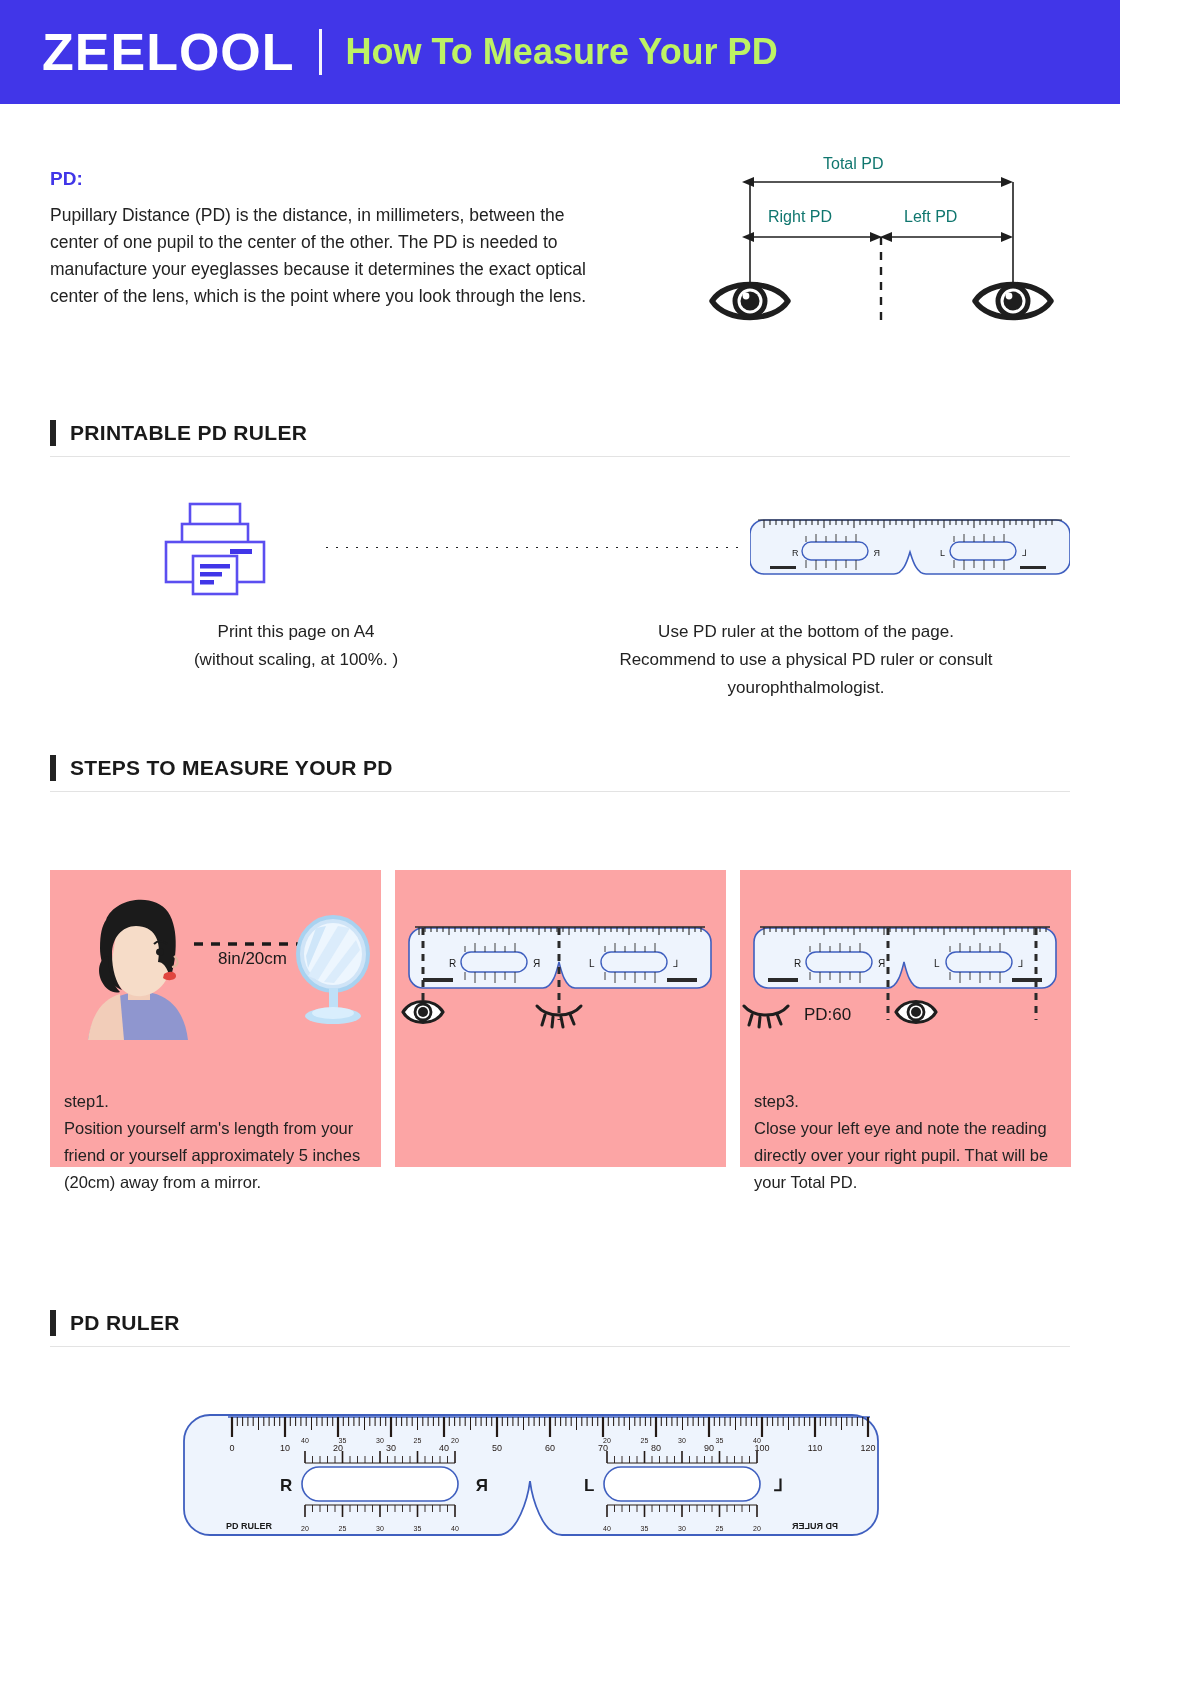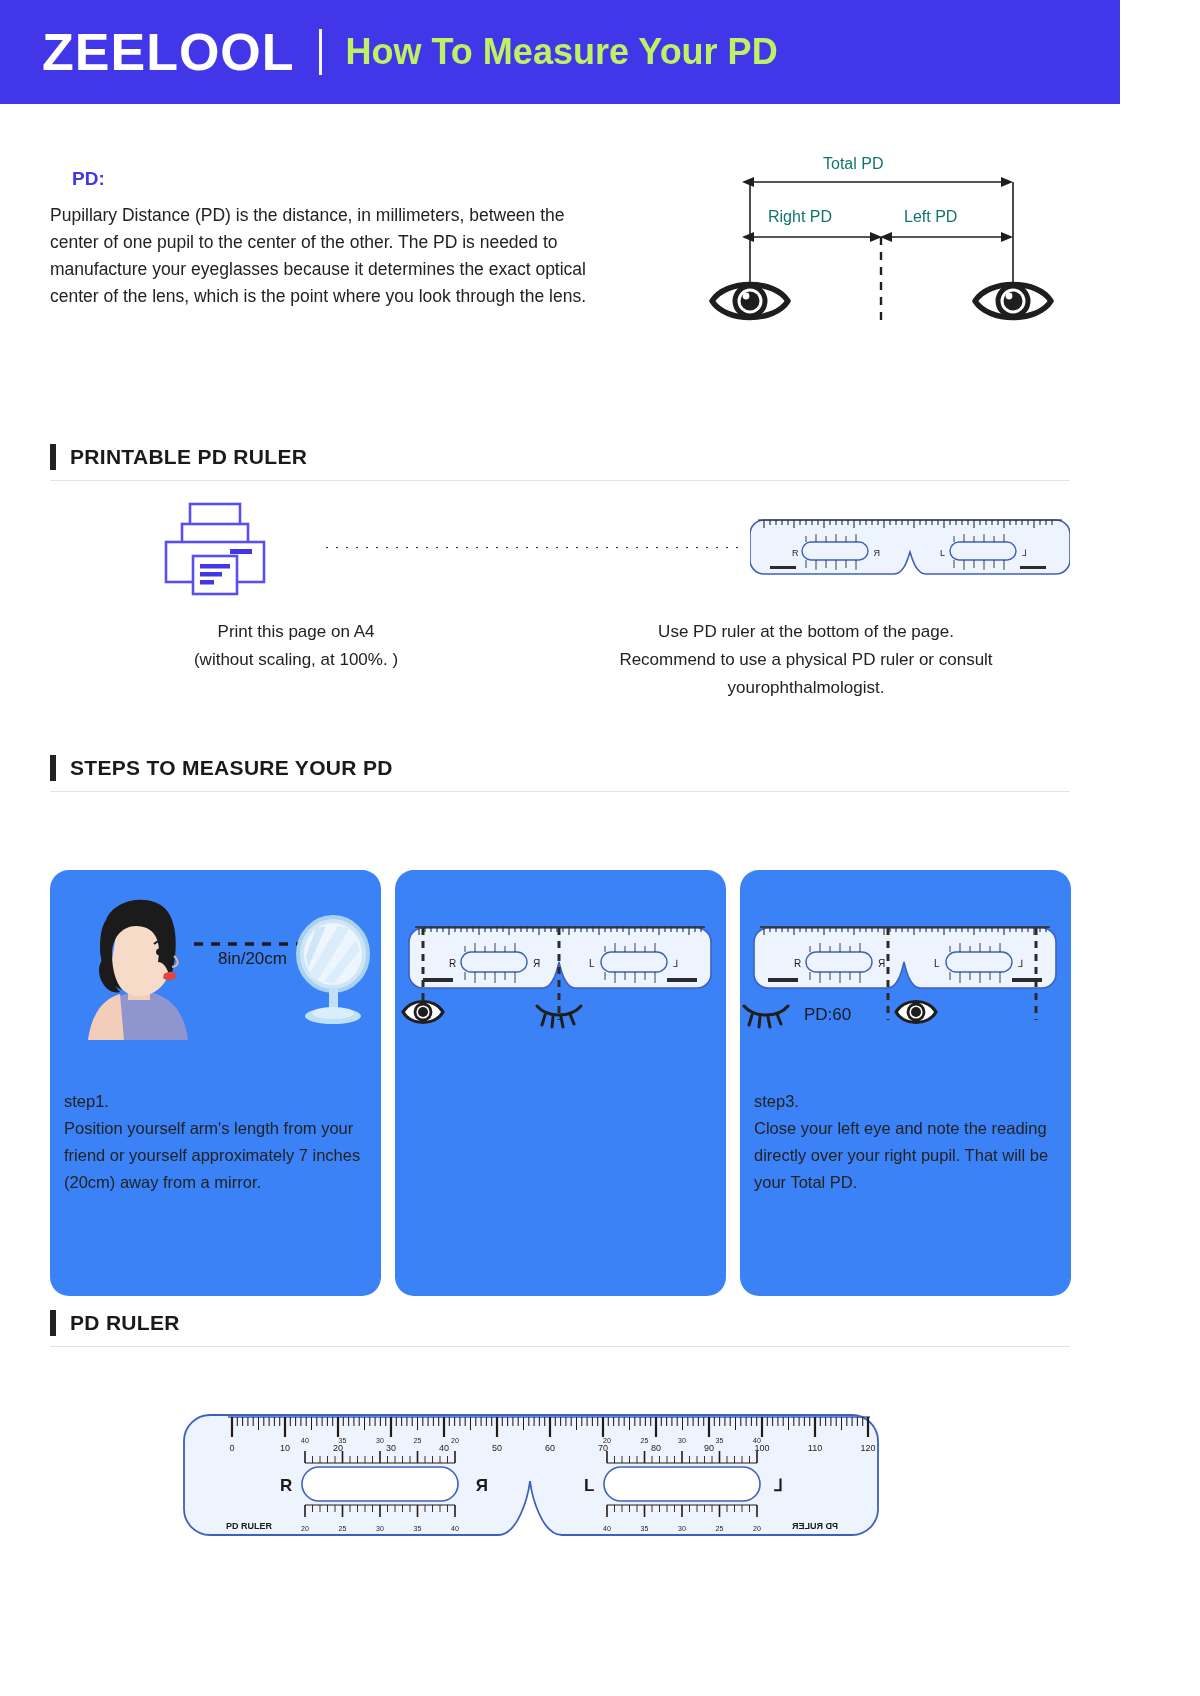--- a/index.html
+++ b/index.html
@@ -25,21 +25,21 @@
   .divider-v {
     width:3px; height:46px; background:#ffffff; margin:0 24px;
     opacity:.95;
   }
   .header-title {
     color:#bef264; font-size:36px; font-weight:bold;
   }
 
   
   .intro { position:absolute; left:50px; top:168px; width:540px; }
-  .intro-label { color:#4136e8; font-size:19px; font-weight:bold; margin-bottom:12px;margin-left:22px; }
+  .intro-label { color:#4136e8; font-size:19px; font-weight:bold; margin-bottom:12px; }
   .intro-body { font-size:17.5px; line-height:27px; color:#222; }
 
   
   .pd-diagram { position:absolute; left:690px; top:155px; width:380px; height:190px; }
   .pd-diagram .lbl { position:absolute; font-size:16px; color:#0f766e; white-space:nowrap; }
   .lbl-total { left:133px; top:0px; }
   .lbl-right { left:78px; top:53px; }
   .lbl-left  { left:214px; top:53px; }
 
   
@@ -55,21 +55,21 @@
           background-image:radial-gradient(circle, #222 1.6px, transparent 1.8px);
           background-size:10px 10px; background-repeat:repeat-x; }
   .caps { position:absolute; left:61px; top:618px; width:1020px; display:flex; }
   .cap { font-size:17px; line-height:28px; text-align:center; color:#222; }
   .cap-left { width:470px; }
   .cap-right { width:550px; }
 
   
   .note { position:absolute; left:50px; top:800px; width:1020px; font-size:17px; line-height:28px; color:#222; }
   .cards { position:absolute; left:50px; top:870px; width:1020px; display:flex; gap:14px; }
-  .card { width:331px; height:426px; background:#3b82f6; position:relative;border-radius:19px; }
+  .card { width:331px; height:297px; background:#fca5a5; position:relative; }
   .card-art { position:relative; height:200px; }
   .card-text { position:absolute; left:14px; right:12px; top:218px; font-size:16.5px; line-height:27px; color:#222; }
   .card-step { margin-bottom:0px; }
 
   
   .bigruler { position:absolute; left:180px; top:1405px; width:700px; height:160px; }
 
   
   svg { display:block; }
 </style>
@@ -122,21 +122,21 @@
 
       <g transform="translate(285,128)">
         <path d="M0,18 C14,-4 62,-4 76,18 C62,40 14,40 0,18 Z" fill="#ffffff" stroke="#1e1e1e" stroke-width="5.5" stroke-linejoin="round"></path>
         <circle cx="38" cy="18" r="15" fill="#ffffff" stroke="#1e1e1e" stroke-width="5"></circle>
         <circle cx="38" cy="18" r="9.5" fill="#1e1e1e"></circle>
         <circle cx="34" cy="13" r="3.4" fill="#ffffff"></circle>
       </g>
     </svg>
   </div>
 
-  <div class="section" style="top:444px;">
+  <div class="section" style="top:420px;">
     <div class="sec-head">
       <div class="sec-bar"></div>
       <div class="sec-title">PRINTABLE PD RULER</div>
     </div>
     <div class="sec-rule"></div>
   </div>
 
   <div class="printrow">
 
     <svg width="110" height="96" viewBox="0 0 110 96" style="position:absolute;left:110px;top:8px;">
@@ -301,21 +301,21 @@
             <rect x="279" y="118" width="9" height="22" fill="#bfe0f7"></rect>
             <ellipse cx="283" cy="146" rx="28" ry="8" fill="#bfe0f7"></ellipse>
             <ellipse cx="283" cy="143" rx="21" ry="6" fill="#d9eefd"></ellipse>
           </g>
 
           <text x="168" y="94" font-family="Liberation Sans, sans-serif" font-size="17" fill="#1a1a1a">8in/20cm</text>
         </svg>
       </div>
       <div class="card-text">
         <div class="card-step">step1.</div>
-        <div>Position yourself arm's length from your friend or yourself approximately 7 inches (20cm) away from a mirror.</div>
+        <div>Position yourself arm's length from your friend or yourself approximately 5 inches (20cm) away from a mirror.</div>
       </div>
     </div>
 
     <div class="card">
       <div class="card-art">
         <svg width="331" height="200" viewBox="0 0 331 200">
 
           <g transform="translate(14,52)">
             <path d="M14,6 H288 a14,14 0 0 1 14,14 V52 a14,14 0 0 1 -14,14 H166 C156,66 152,48 150,40 C148,48 144,66 134,66 H14 A14,14 0 0 1 0,52 V20 A14,14 0 0 1 14,6 Z" fill="#eef4fd" stroke="#3f5fbf" stroke-width="1.6"></path>
             <line x1="6" y1="5" x2="296" y2="5" stroke="#2a2a2a" stroke-width="1.4"></line>

